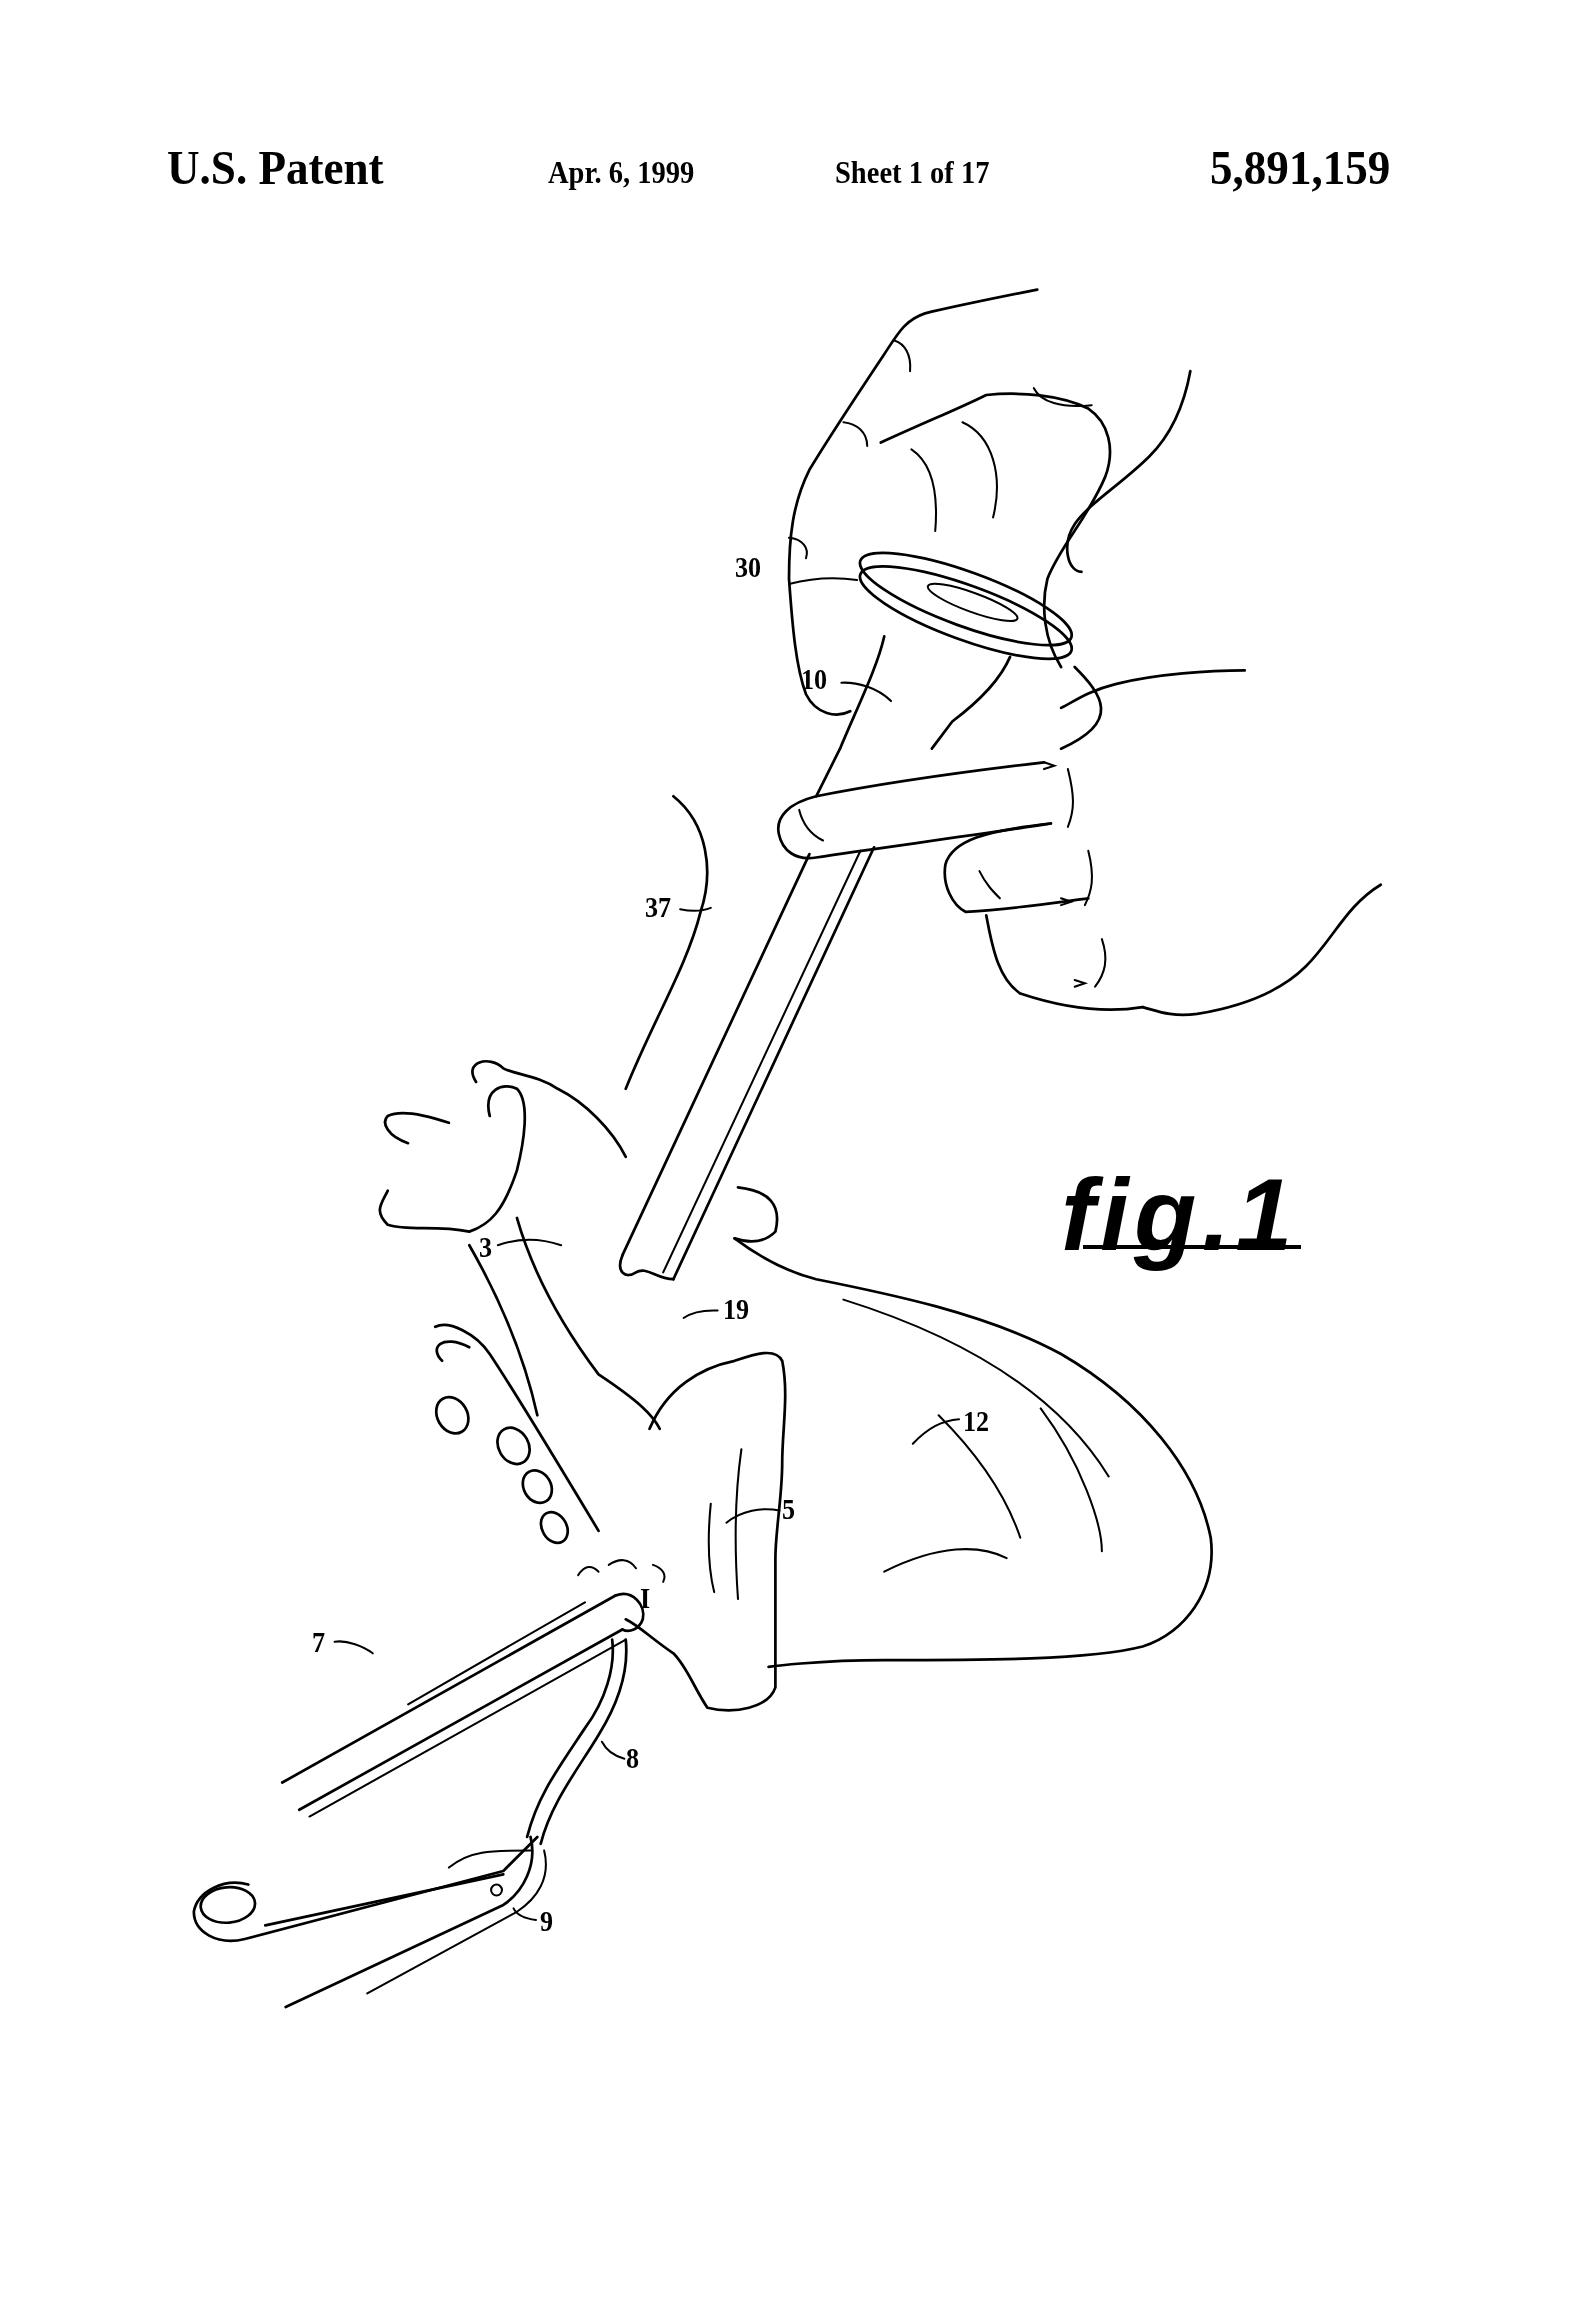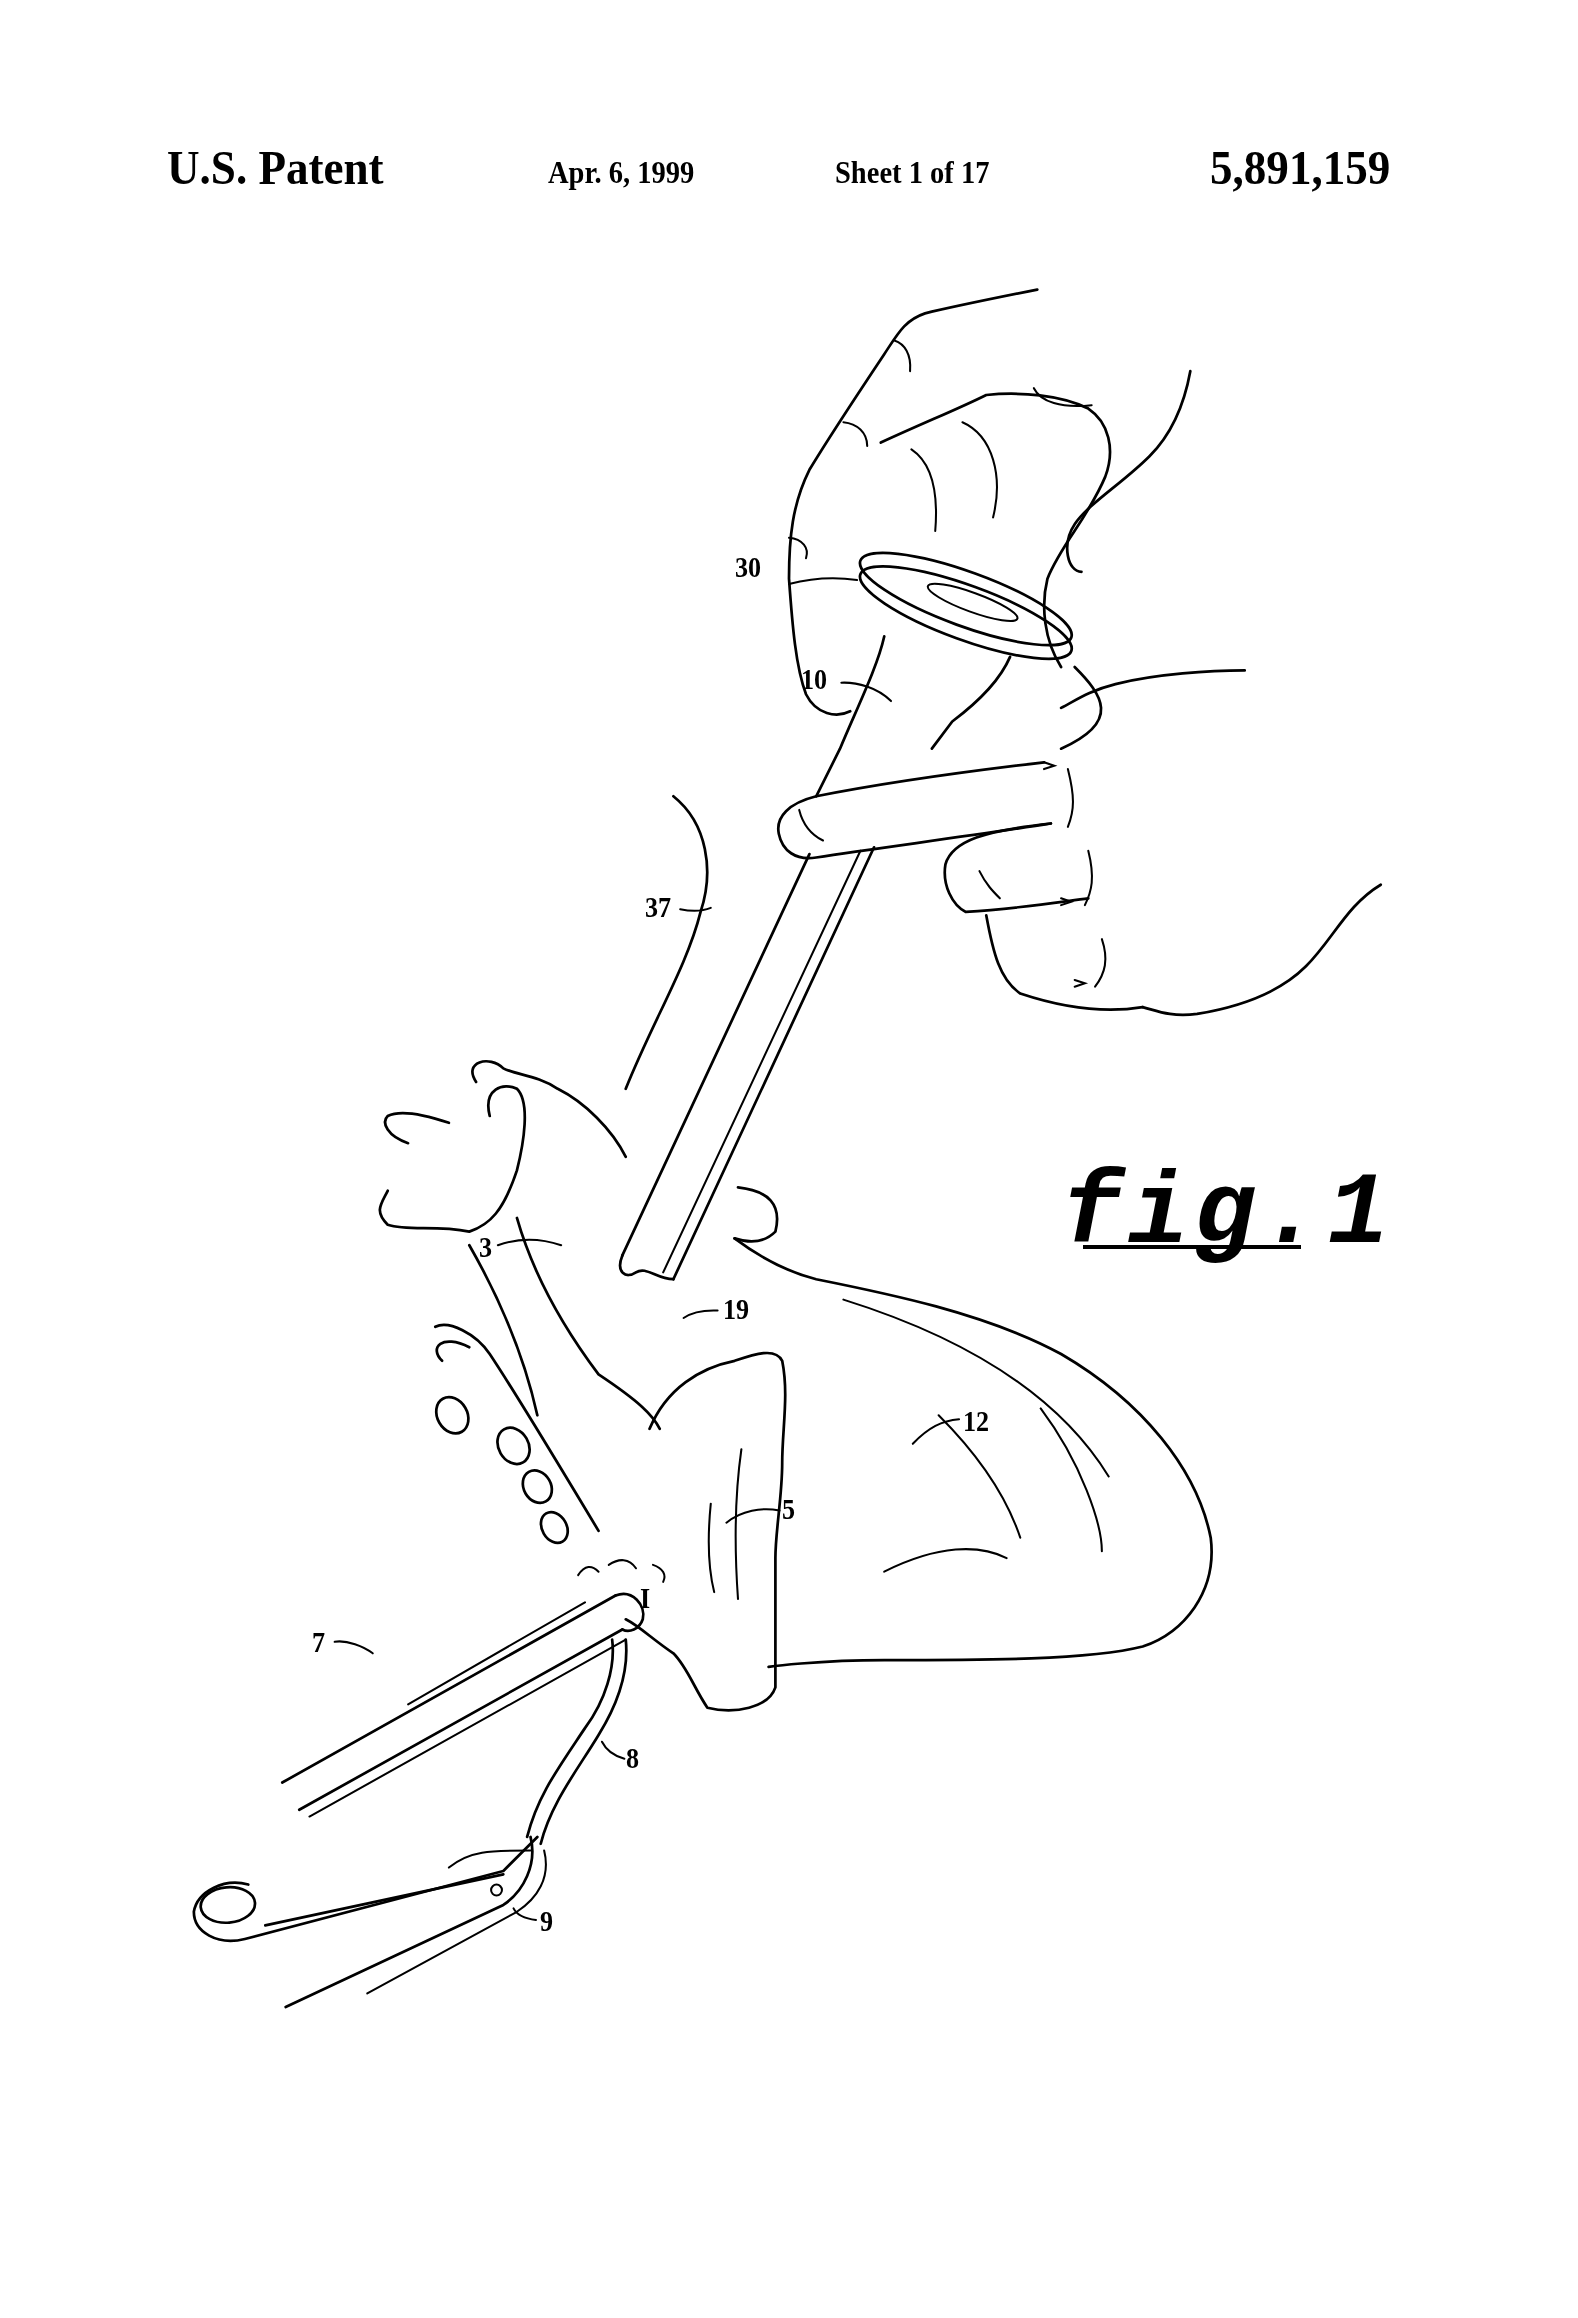--- a/index.html
+++ b/index.html
@@ -8,21 +8,21 @@
     .hdr { position: absolute; font-weight: bold; white-space: nowrap; transform-origin: left bottom; }
     .hdr-title { left: 167px; top: 139px; font-size: 49px; transform: scaleX(0.92); }
     .hdr-date { left: 548px; top: 155px; font-size: 31px; transform: scaleX(0.92); }
     .hdr-sheet { left: 835px; top: 155px; font-size: 31px; transform: scaleX(0.92); }
     .hdr-number { left: 1210px; top: 139px; font-size: 49px; transform: scaleX(0.92); }
     .drawing { position: absolute; left: 0; top: 0; width: 1578px; height: 2222px; }
     .drawing svg { width: 1578px; height: 2319px; display: block; }
     .ln { fill: none; stroke: #000; stroke-width: 4; stroke-linecap: round; stroke-linejoin: round; }
     .ln-thin { fill: none; stroke: #000; stroke-width: 3; stroke-linecap: round; }
     .ref { position: absolute; font-weight: bold; font-size: 29px; transform: scaleX(0.9); transform-origin: left top; white-space: nowrap; }
-    .fig-label { position: absolute; left: 1061px; top: 1157px; font-family: Liberation Mono, monospace; font-style: italic; font-weight: bold; font-size: 102px; letter-spacing: 5.4px; white-space: nowrap; }
+    .fig-label { position: absolute; left: 1061px; top: 1157px; font-family: Liberation Sans, sans-serif; font-style: italic; font-weight: bold; font-size: 102px; letter-spacing: 5.4px; white-space: nowrap; }
     .fig-underline { position: absolute; left: 1083px; top: 1245px; width: 218px; height: 4.1px; background: #000; }
   </style>
 </head>
 <body>
 
 <div class="header">
   <div class="hdr hdr-title">U.S. Patent</div>
   <div class="hdr hdr-date">Apr. 6, 1999</div>
   <div class="hdr hdr-sheet">Sheet 1 of 17</div>
   <div class="hdr hdr-number">5,891,159</div>

